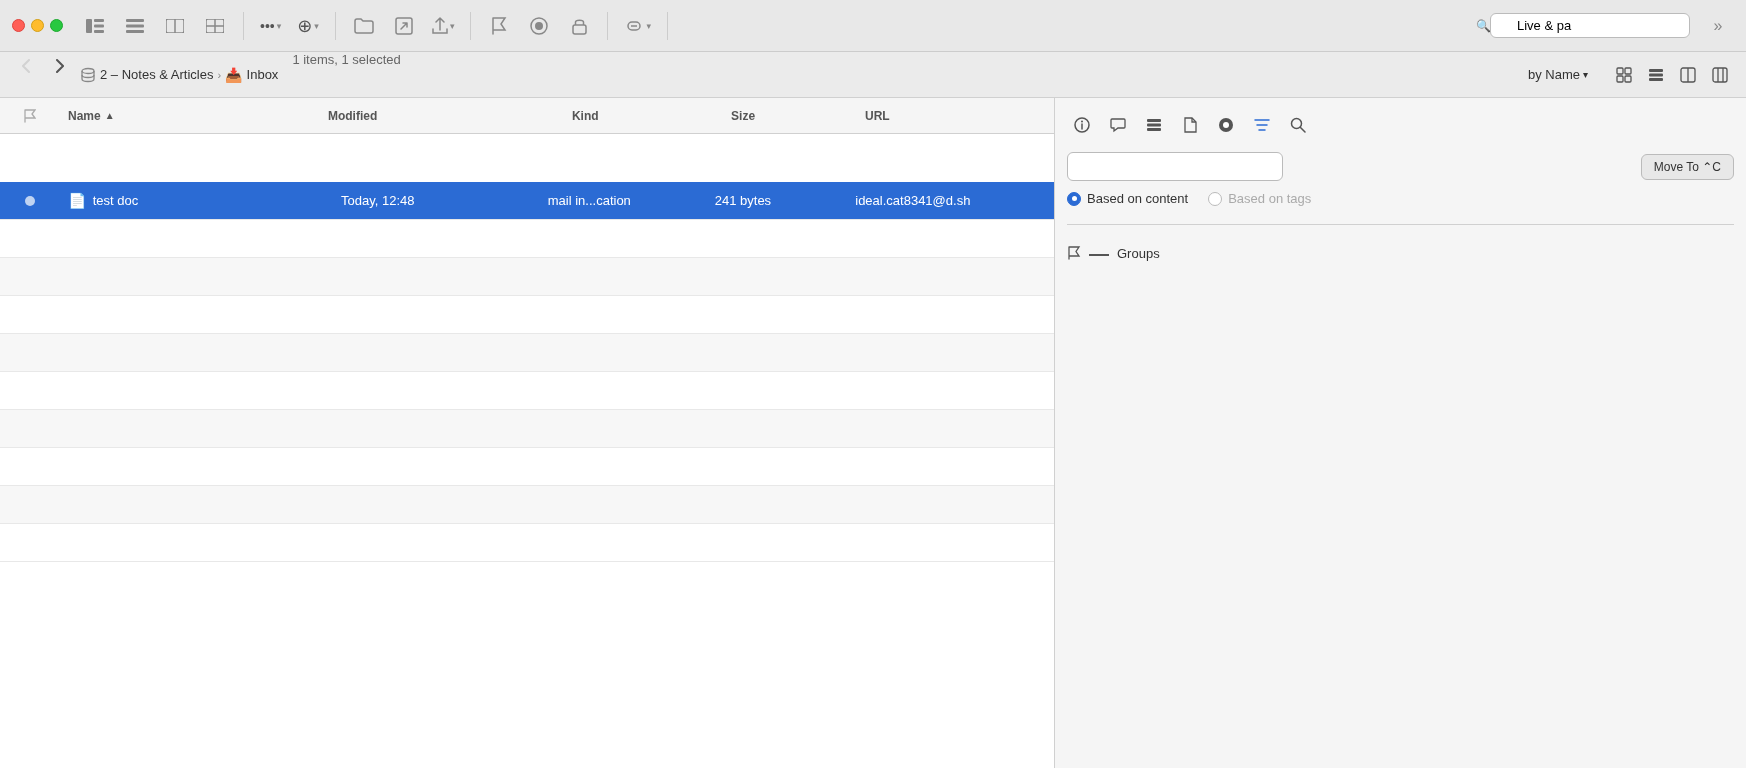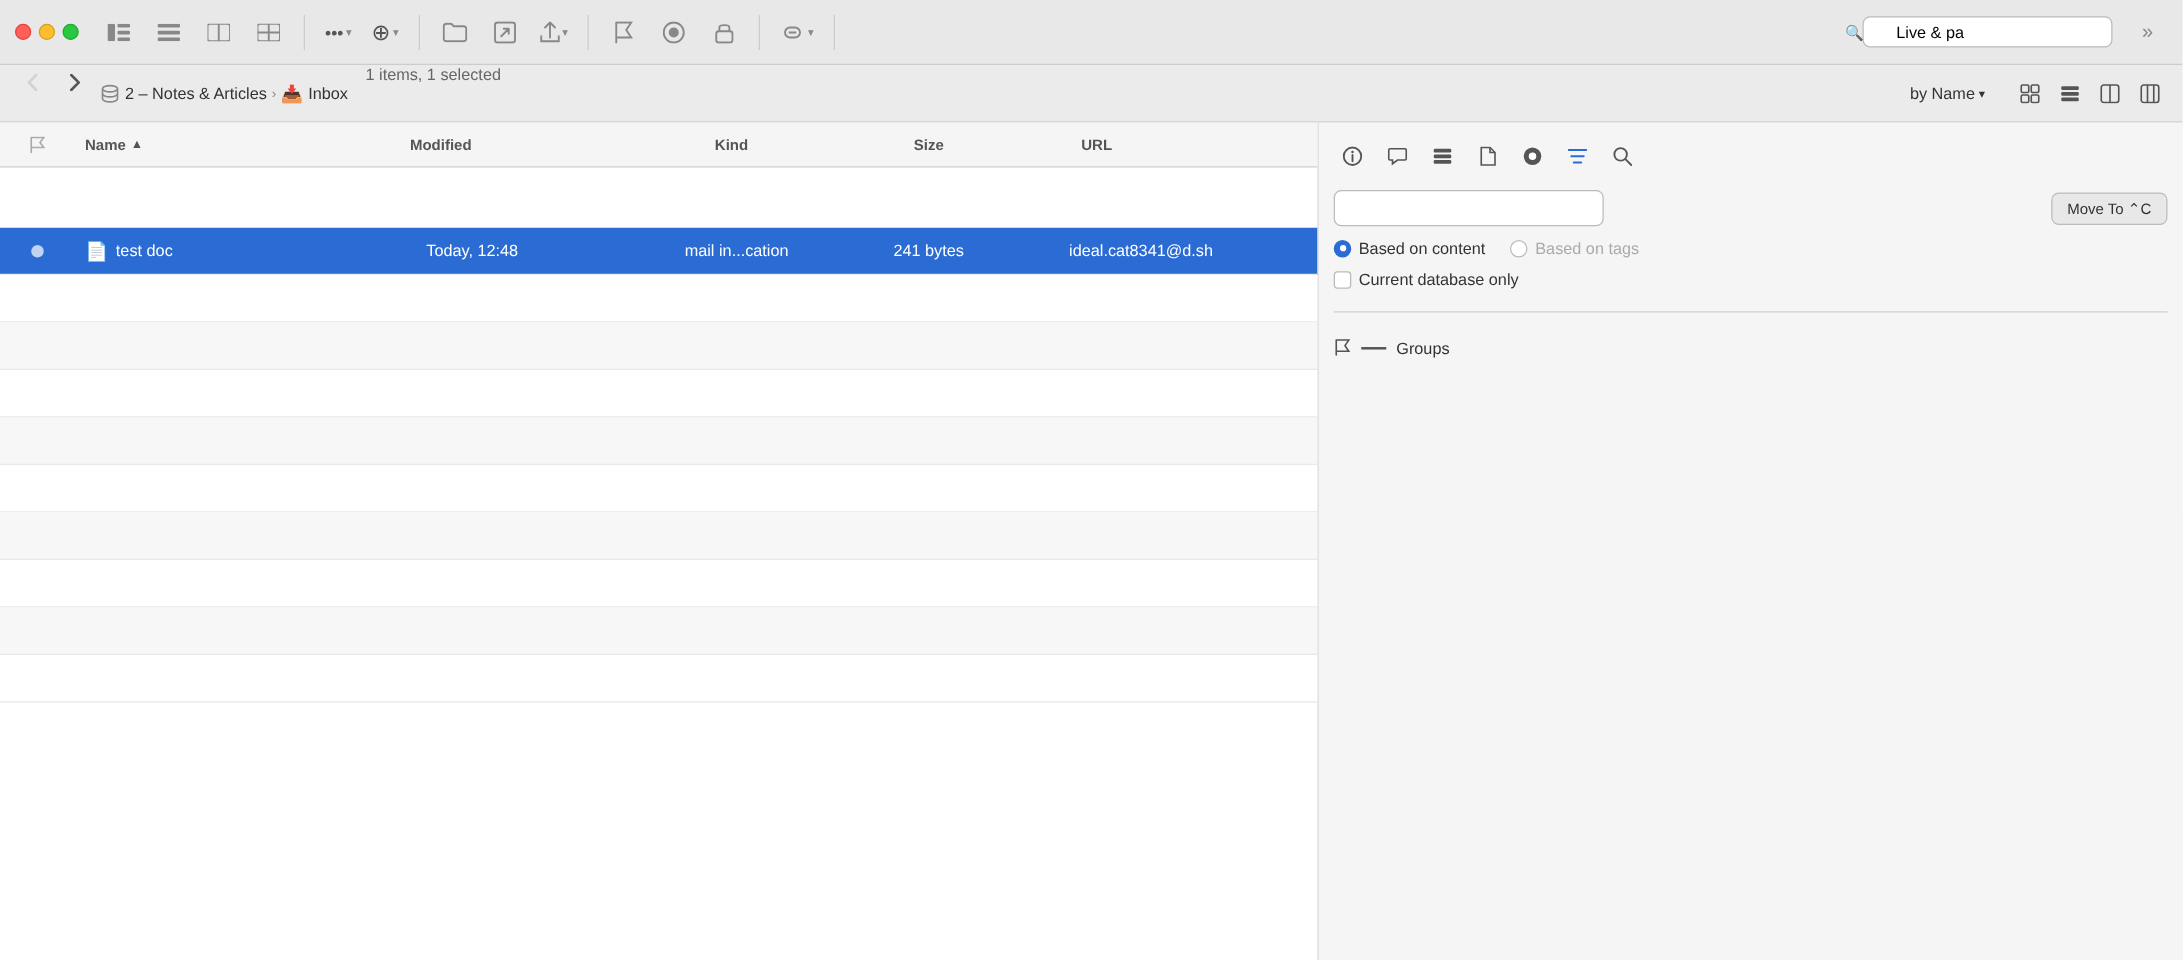--- a/index.html
+++ b/index.html
@@ -695,24 +695,20 @@
         <div class="radio-item">
           <div class="radio-circle selected"></div>
           <span>Based on content</span>
         </div>
         <div class="radio-item">
           <div class="radio-circle unselected"></div>
           <span style="color:#aaa;">Based on tags</span>
         </div>
       </div>
 
-      <div class="checkbox-item">
-        <div class="checkbox-box"></div>
-        <span>Current database only</span>
-      </div>
 
       <div class="divider-line"></div>
 
       <div class="groups-section">
         <svg width="14" height="14" viewBox="0 0 14 14" fill="none">
           <path d="M2 1V13M2 1H12L9 5.5L12 10H2" stroke="#555" stroke-width="1.3" stroke-linecap="round" fill="none"></path>
         </svg>
         <span style="font-size:20px; font-weight:bold; color:#555; line-height:1;">—</span>
         <span>Groups</span>
       </div>

